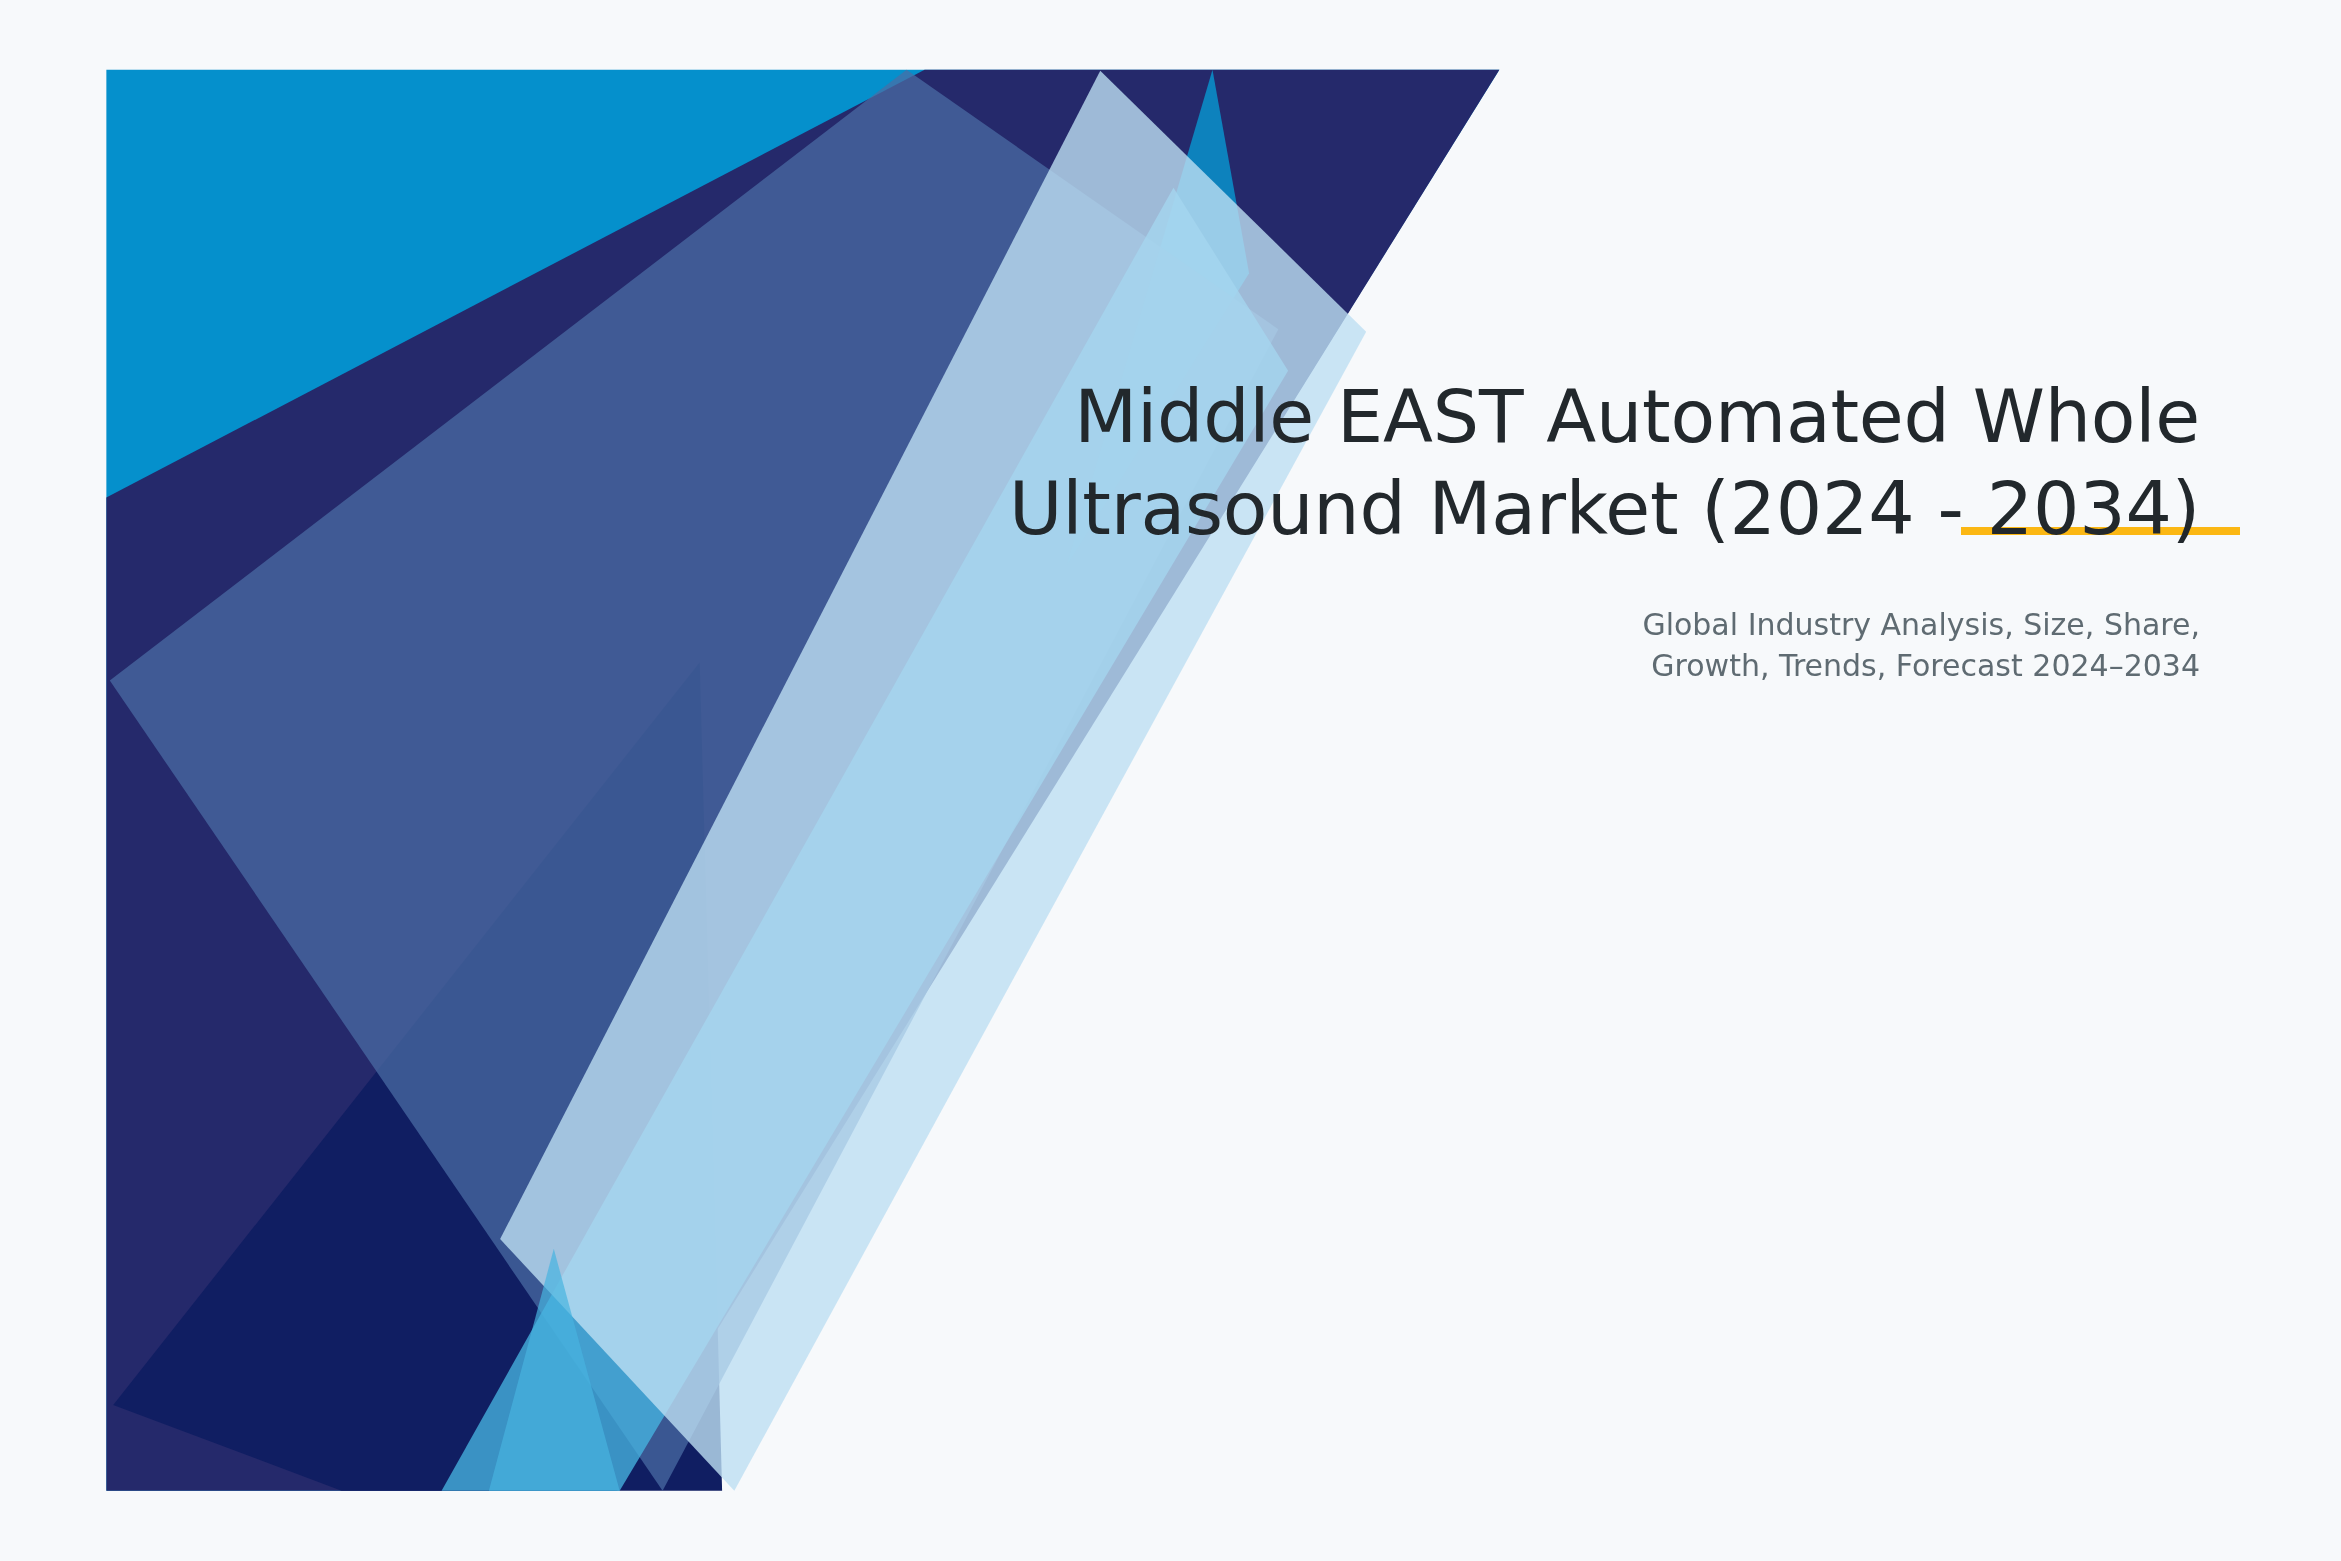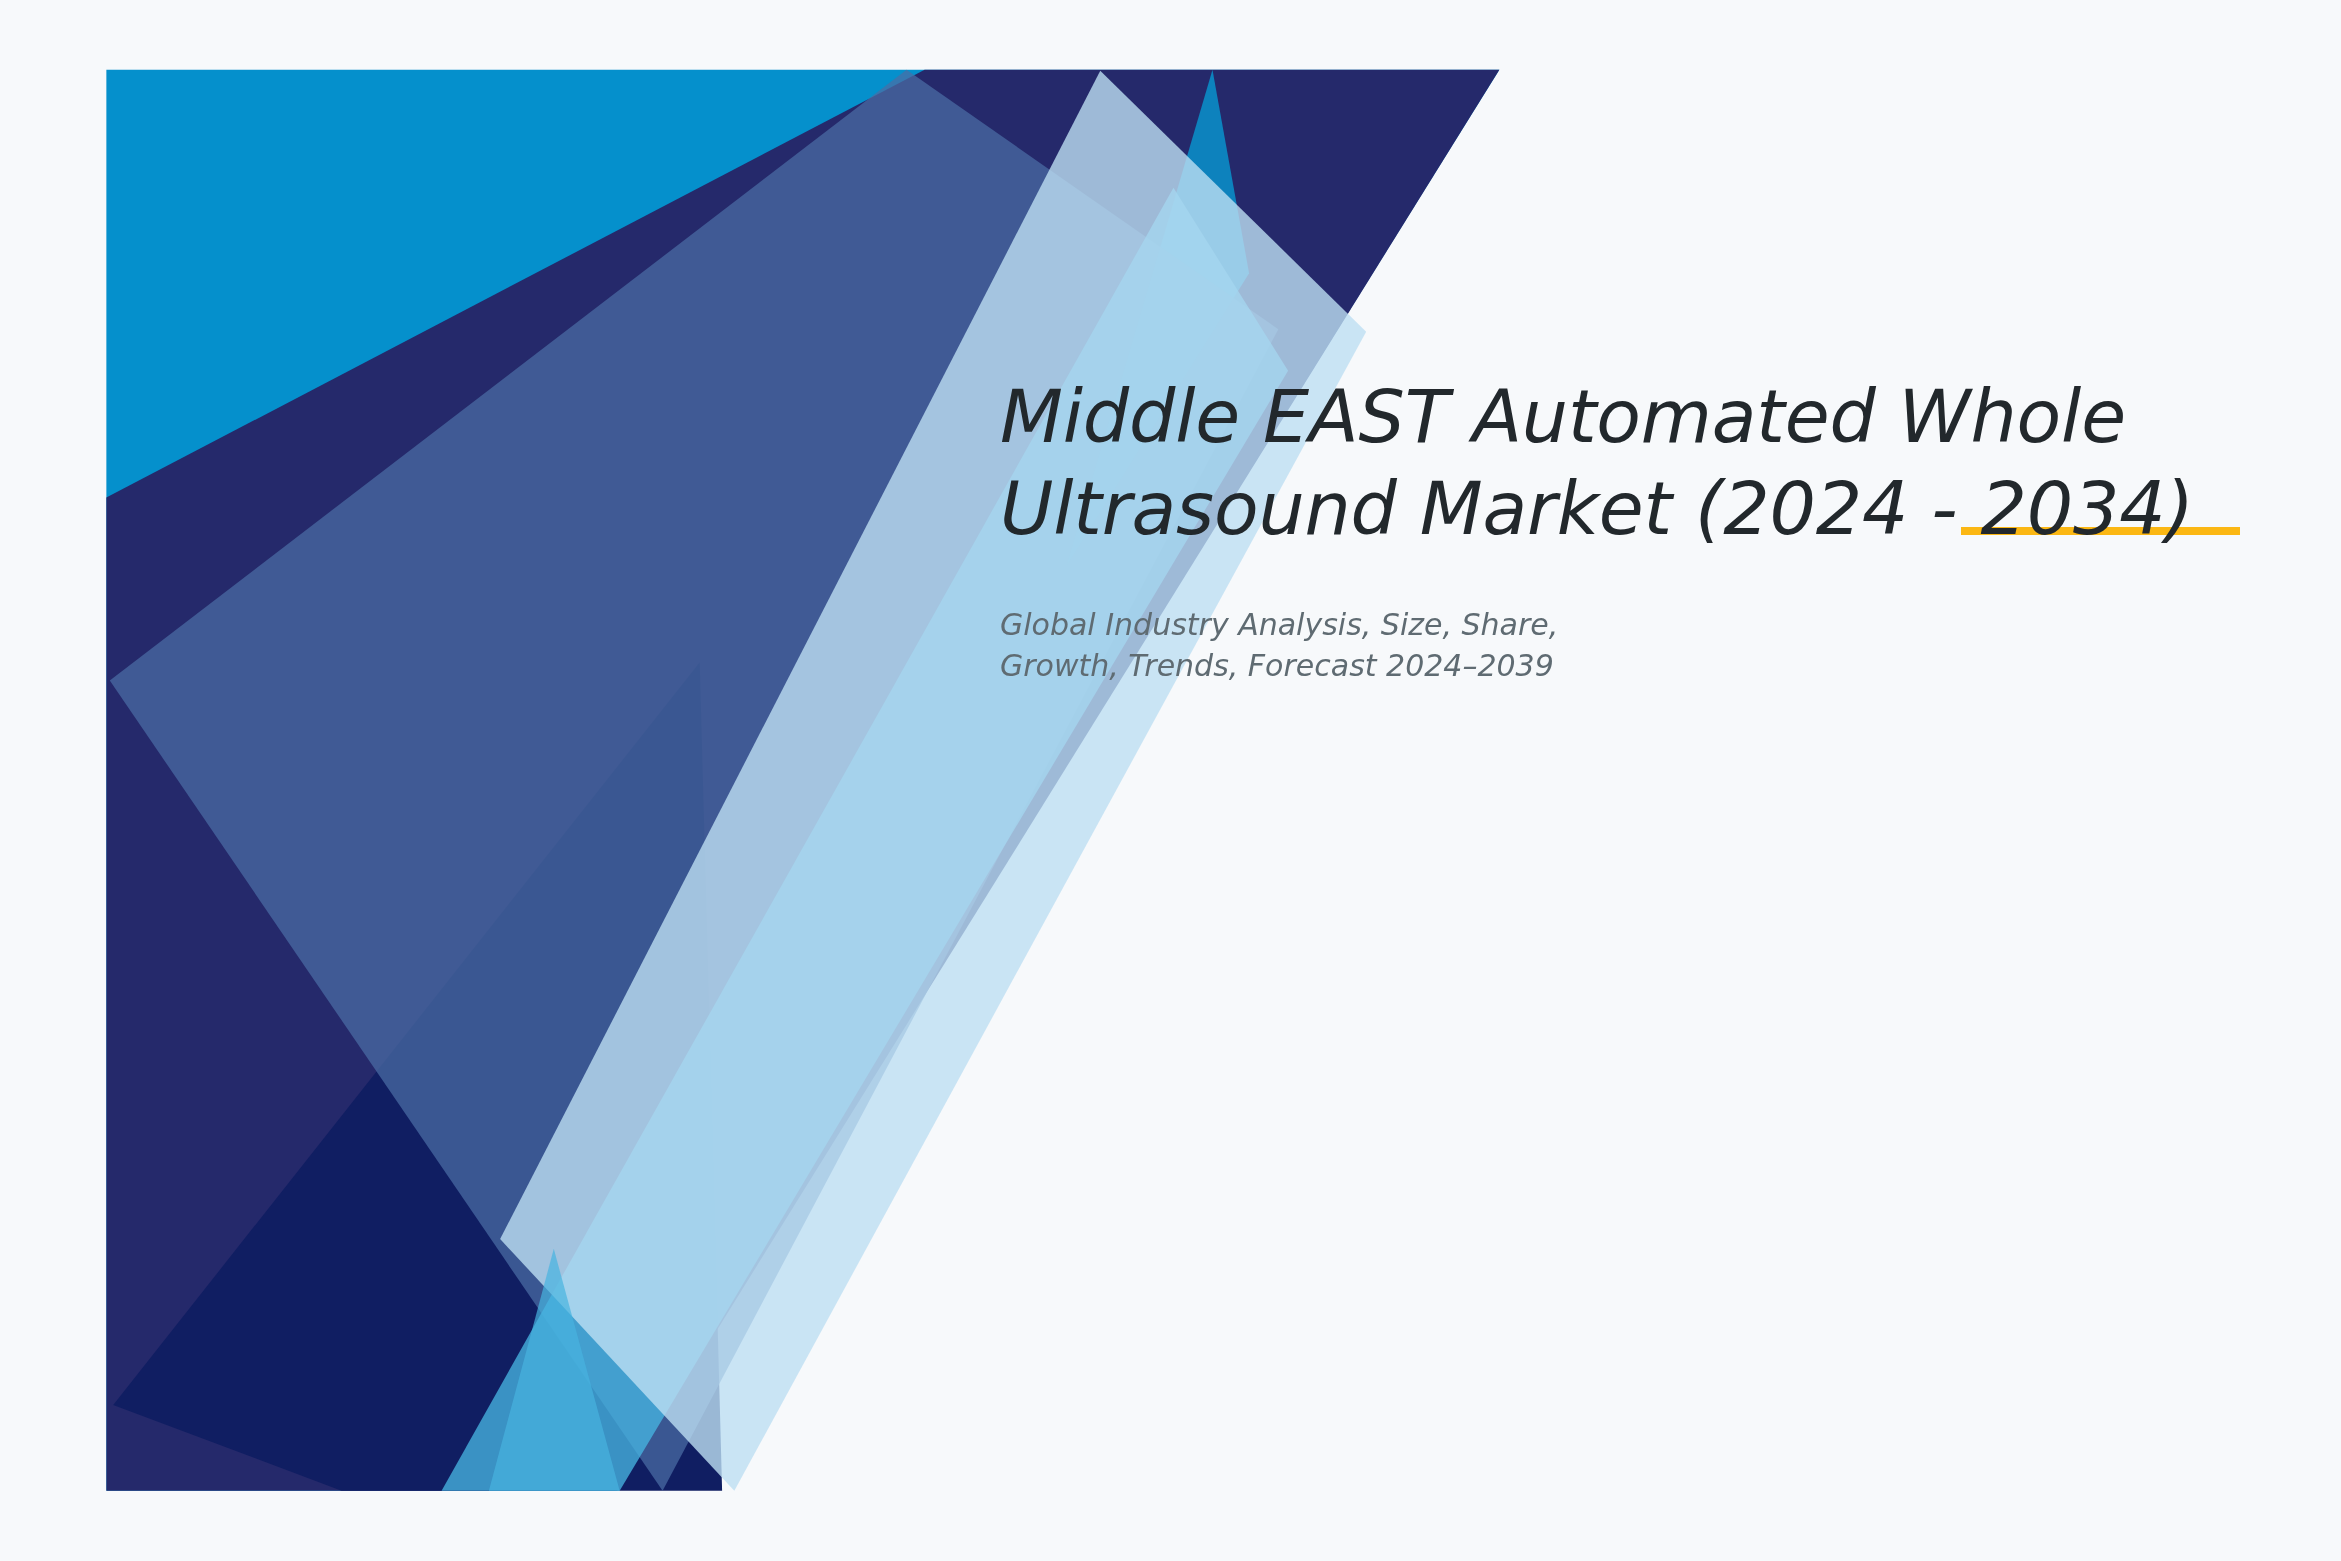--- a/index.html
+++ b/index.html
@@ -21,22 +21,22 @@
     top: 0;
     width: 2342px;
     height: 1561px;
     display: block;
   }
   #text-block {
     position: absolute;
     left: 1000px;
     top: 371px;
     width: 1200px;
+    text-align: right;
     z-index: 5;
-    font-style: italic;
   }
   #title {
     font-size: 73px;
     line-height: 1.26;
     font-weight: 400;
     color: #22282c;
     letter-spacing: -0.2px;
     margin: 0;
     white-space: pre-line;
     font-family: "DejaVu Sans", "Liberation Sans", sans-serif;
@@ -85,17 +85,17 @@
     <polygon points="1135,2560 1270,3056 1002,3056" fill="#47b4e0" fill-opacity="0.70"></polygon>
 
   </svg>
 
   <div id="accent-underline"></div>
 
   <div id="text-block">
     <h1 id="title">Middle EAST Automated Whole
 Ultrasound Market (2024 - 2034)</h1>
     <p id="subtitle">Global Industry Analysis, Size, Share,
-Growth, Trends, Forecast 2024–2039</p>
+Growth, Trends, Forecast 2024–2034</p>
   </div>
 
 </div>
 
 
 </body></html>

